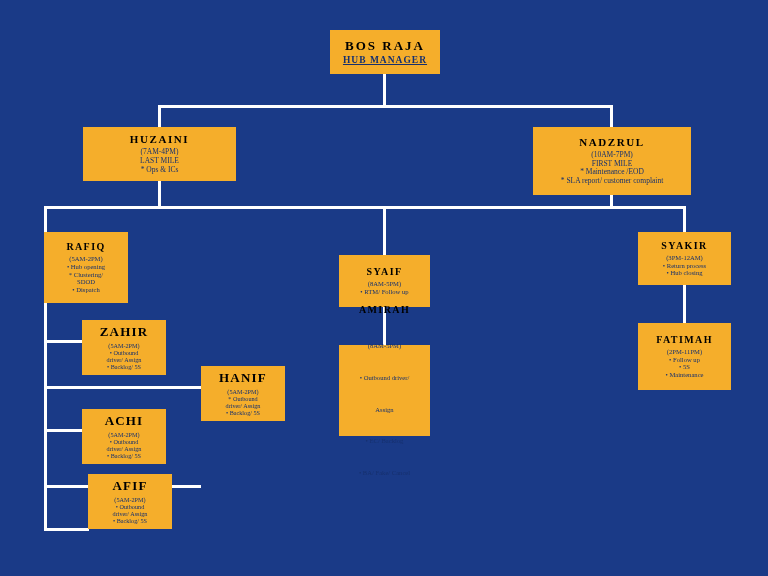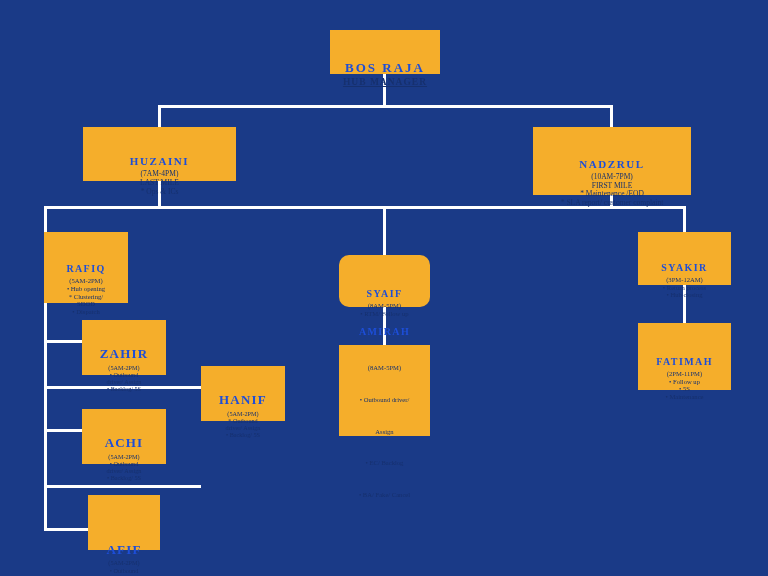--- a/index.html
+++ b/index.html
@@ -34,24 +34,23 @@
     display: flex;
     flex-direction: column;
     align-items: center;
     justify-content: center;
     padding: 3px 4px;
     line-height: 1.18;
   }
   .node .nm {
     font-weight: bold;
     letter-spacing: 1.4px;
-    color: #1d4ed8;
+    color: #000000;
     font-family: "Liberation Serif", serif;
     margin-bottom: 2px;
-    margin-top: 44px;
   }
   .node .ln {
     color: #16306e;
     font-family: "Liberation Serif", serif;
   }
   
   .tier-root .nm { font-size: 13px; letter-spacing: 2px; }
   .tier-root .ln { font-size: 9.5px; font-weight: bold; letter-spacing: 1px; text-decoration: underline; }
 
   .tier-2 .nm { font-size: 11px; letter-spacing: 1.6px; }
@@ -122,21 +121,21 @@
 
   <div class="node tier-3" style="left:44px; top:232px; width:84px; height:71px;">
     <div class="nm">RAFIQ</div>
     <div class="ln">(5AM-2PM)</div>
     <div class="ln">• Hub opening</div>
     <div class="ln">* Clustering/</div>
     <div class="ln">SDOD</div>
     <div class="ln">• Dispatch</div>
   </div>
 
-  <div class="node tier-3" style="left:339px; top:255px; width:91px; height:52px;border-radius:10px;">
+  <div class="node tier-3" style="left:339px; top:255px; width:91px; height:52px;">
     <div class="nm">SYAIF</div>
     <div class="ln">(8AM-5PM)</div>
     <div class="ln">• RTM/ Follow up</div>
   </div>
 
   <div class="node tier-3" style="left:638px; top:232px; width:93px; height:53px;">
     <div class="nm">SYAKIR</div>
     <div class="ln">(3PM-12AM)</div>
     <div class="ln">• Return process</div>
     <div class="ln">• Hub closing</div>
@@ -177,21 +176,21 @@
 
   <div class="node tier-4" style="left:82px; top:409px; width:84px; height:55px;">
     <div class="nm">ACHI</div>
     <div class="ln">(5AM-2PM)</div>
     <div class="ln">• Outbound</div>
     <div class="ln">driver/ Assign</div>
     <div class="ln">• Backlog/ 5S</div>
   </div>
 
 
-  <div class="node tier-4" style="left:88px; top:495px; width:72px; height:55px;justify-content:space-between;">
+  <div class="node tier-4" style="left:88px; top:474px; width:84px; height:55px;">
     <div class="nm">AFIF</div>
     <div class="ln">(5AM-2PM)</div>
     <div class="ln">• Outbound</div>
     <div class="ln">driver/ Assign</div>
     <div class="ln">• Backlog/ 5S</div>
   </div>
 
 </div>
 
 </body></html>

